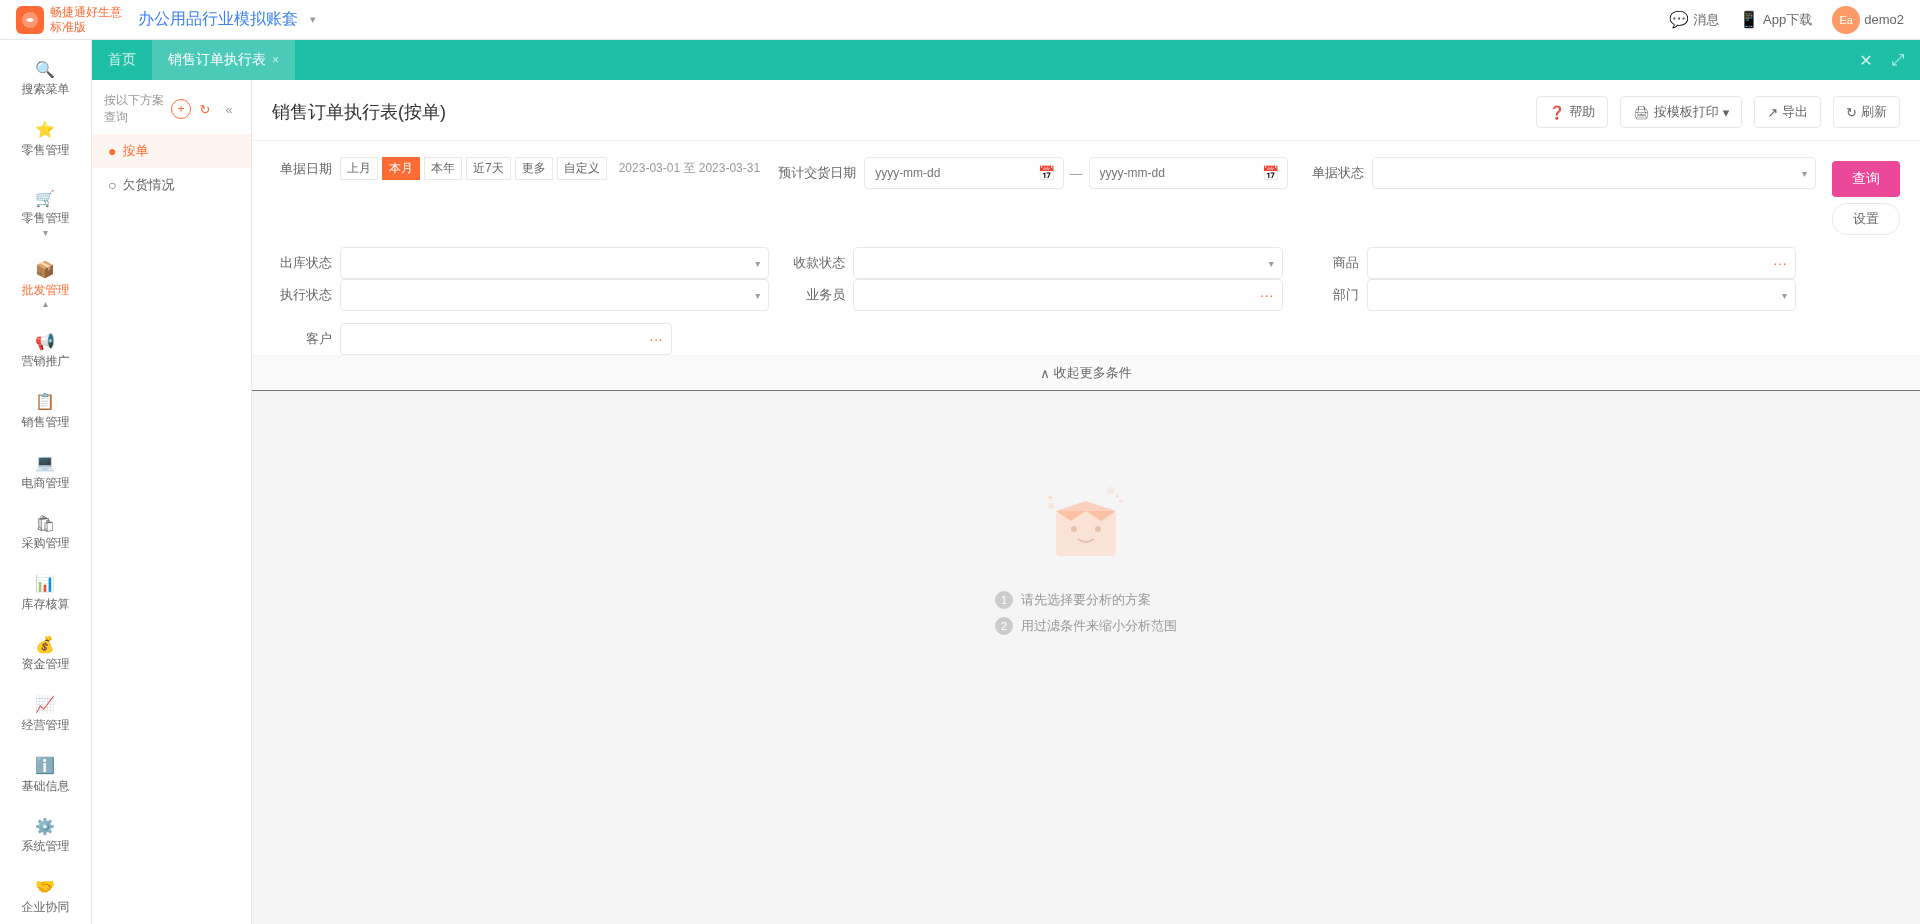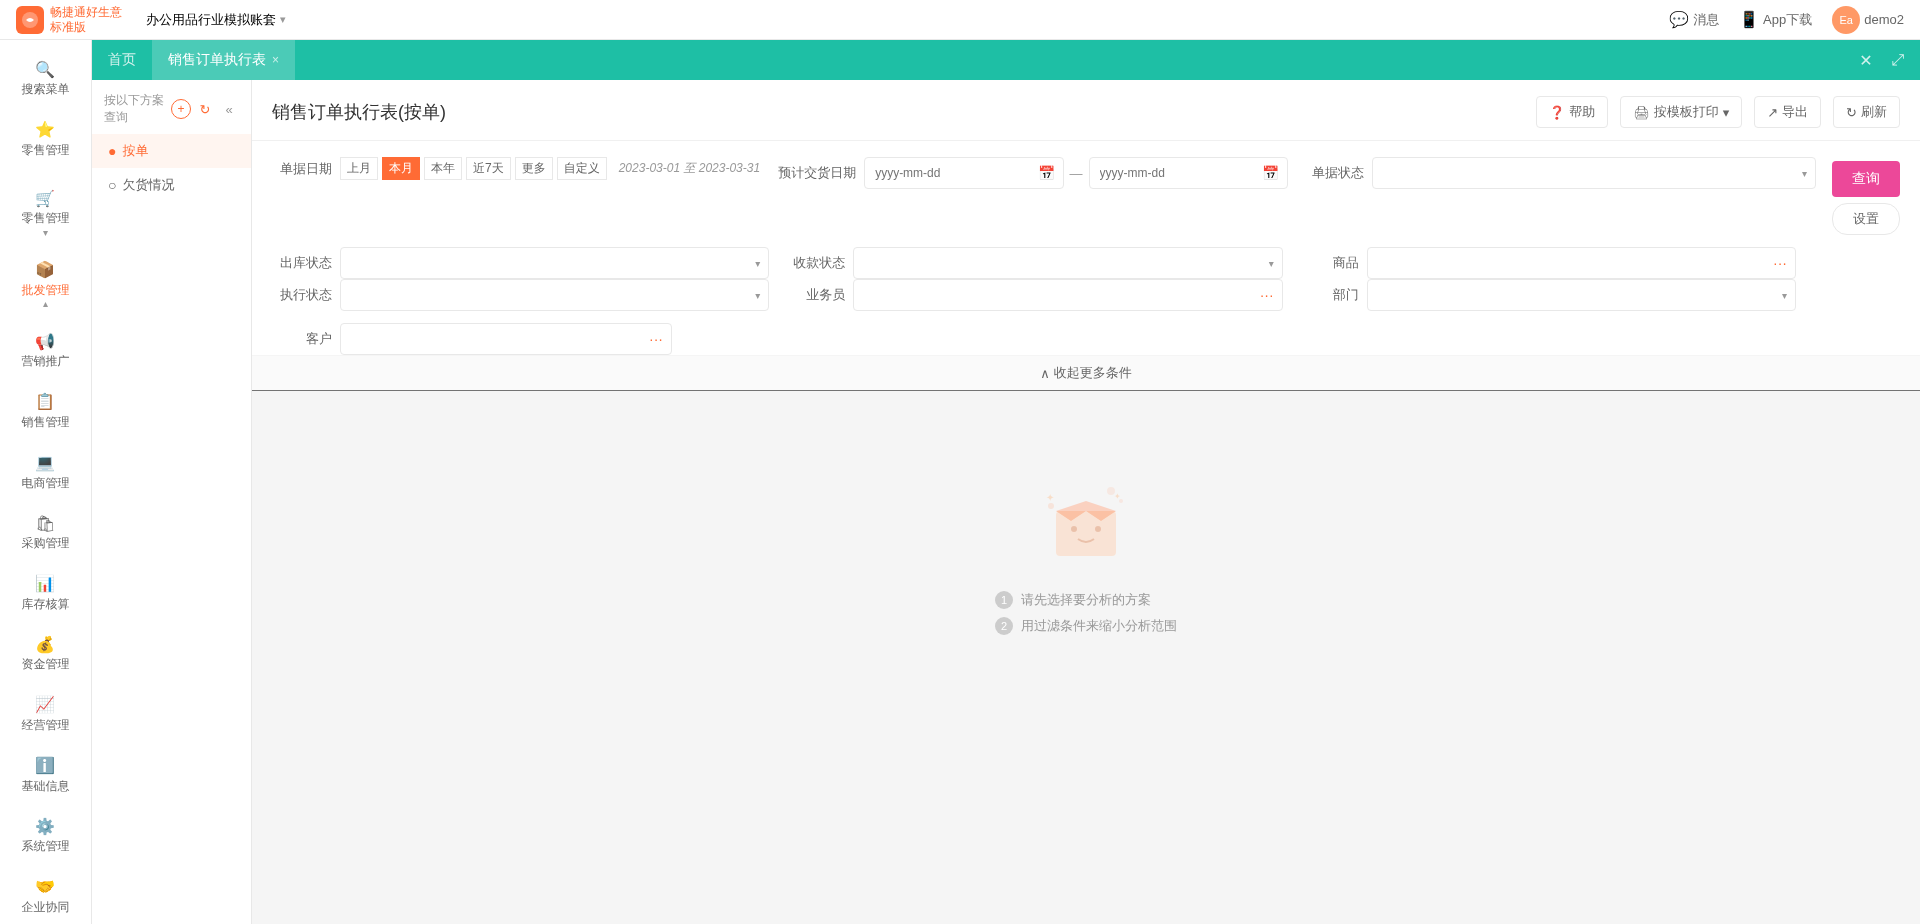--- a/index.html
+++ b/index.html
@@ -16,21 +16,21 @@
       justify-content: space-between;
       position: fixed;
       top: 0;
       left: 0;
       right: 0;
       z-index: 100;
     }
     .top-header-left {
       display: flex;
       align-items: center;
-      gap: 0;
+      gap: 8px;
     }
     .logo-area {
       display: flex;
       align-items: center;
       gap: 6px;
     }
     .logo-icon {
       width: 28px;
       height: 28px;
       background: #ff6b35;
@@ -41,23 +41,23 @@
       color: white;
       font-size: 12px;
       font-weight: bold;
     }
     .logo-text {
       font-size: 12px;
       color: #ff6b35;
       line-height: 1.2;
     }
     .app-title {
-      font-size: 13px;
-      color: #000000;
-      margin-left: 24px;
+      font-size: 16px;
+      color: #3b82f6;
+      margin-left: 8px;
     }
     .app-title-dropdown {
       color: #999;
       font-size: 11px;
       margin-left: 4px;
       cursor: pointer;
     }
     .top-header-right {
       display: flex;
       align-items: center;
@@ -296,21 +296,20 @@
     }
     .date-quick-btn.active {
       background: #ff6b35;
       border-color: #ff6b35;
       color: #fff;
     }
     .date-range-text {
       font-size: 12px;
       color: #999;
       margin-left: 4px;
-      font-style: italic;
     }
 
     
     .collapse-btn {
       display: flex;
       align-items: center;
       justify-content: center;
       gap: 4px;
       cursor: pointer;
       color: #666;

